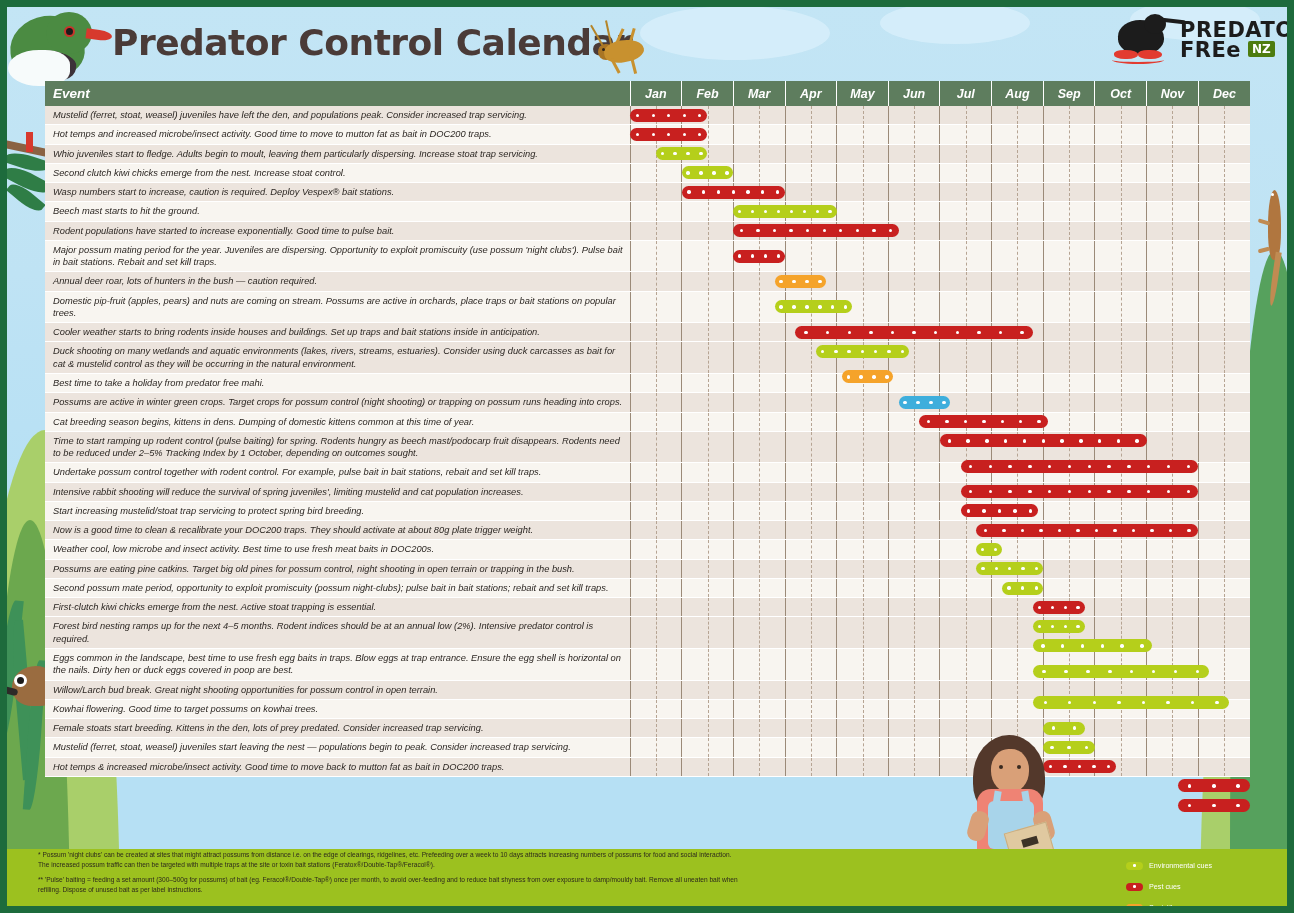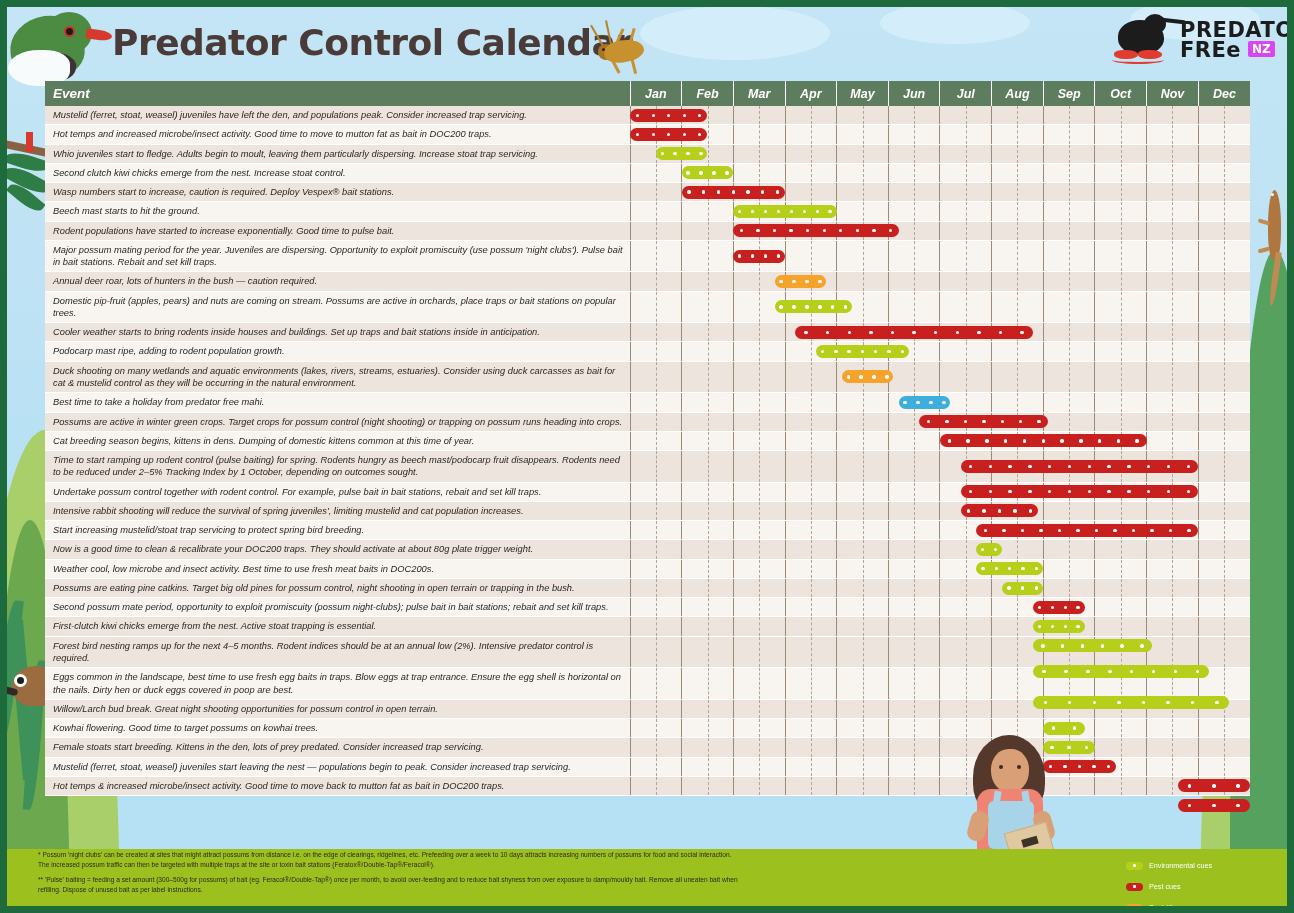--- a/index.html
+++ b/index.html
@@ -55,21 +55,21 @@
   .weta-leg { position:absolute; background:#c8912f; width:3px; }
 
   
   .logo { position:absolute; right:14px; top:10px; width:168px; height:58px; }
   .logo-kiwi-body { position:absolute; left:6px; top:10px; width:46px; height:34px; background:#1c1c1c; border-radius:55% 60% 50% 50%; }
   .logo-kiwi-head { position:absolute; left:32px; top:4px; width:22px; height:20px; background:#1c1c1c; border-radius:50%; }
   .logo-kiwi-beak { position:absolute; left:48px; top:9px; width:26px; height:4px; background:#1c1c1c; border-radius:2px; transform:rotate(6deg); }
   .logo-shoe { position:absolute; background:#e23b30; border-radius:40% 50% 45% 45%; }
   .logo-txt1 { position:absolute; left:68px; top:8px; font:bold 21px "DejaVu Sans", sans-serif; color:#1c1c1c; letter-spacing:.5px; }
   .logo-txt2 { position:absolute; left:68px; top:28px; font:bold 21px "DejaVu Sans", sans-serif; color:#1c1c1c; letter-spacing:.5px; }
-  .logo-nz { position:absolute; left:136px; top:31px; background:#d946ef; color:#fff; font:bold 12px "DejaVu Sans", sans-serif; padding:1px 4px; border-radius:2px; }
+  .logo-nz { position:absolute; left:136px; top:31px; background:#4d7c0f; color:#fff; font:bold 12px "DejaVu Sans", sans-serif; padding:1px 4px; border-radius:2px; }
 
   
   .table-wrap { position:absolute; left:45px; top:81px; width:1205px; height:765px; }
   table.cal { border-collapse:collapse; width:1205px; table-layout:fixed;font-style:italic; }
   table.cal th.evt-h {
     background:#5e7d5e; color:#ffffff; text-align:left;
     font-size:13.5px; font-weight:bold; padding:5px 0 5px 8px; height:22px;
   }
   table.cal th.mon-h {
     background:#5e7d5e; color:#ffffff; text-align:center;
@@ -386,35 +386,20 @@
             <td class="track"></td>
             <td class="track"></td>
             <td class="track"></td>
             <td class="track"></td>
             <td class="track"></td>
             <td class="track"></td>
             <td class="track"></td>
           </tr>
           <tr class="odd">
             <td class="evt">Cooler weather starts to bring rodents inside houses and buildings. Set up traps and bait stations inside in anticipation.</td>
-            <td class="track"></td>
-            <td class="track"></td>
-            <td class="track"></td>
-            <td class="track"></td>
-            <td class="track"></td>
-            <td class="track"></td>
-            <td class="track"></td>
-            <td class="track"></td>
-            <td class="track"></td>
-            <td class="track"></td>
-            <td class="track"></td>
-            <td class="track"></td>
-          </tr>
-          <tr class="even">
-            <td class="evt">Podocarp mast ripe, adding to rodent population growth.</td>
             <td class="track"></td>
             <td class="track"></td>
             <td class="track"></td>
             <td class="track"></td>
             <td class="track"></td>
             <td class="track"></td>
             <td class="track"></td>
             <td class="track"></td>
             <td class="track"></td>
             <td class="track"></td>

